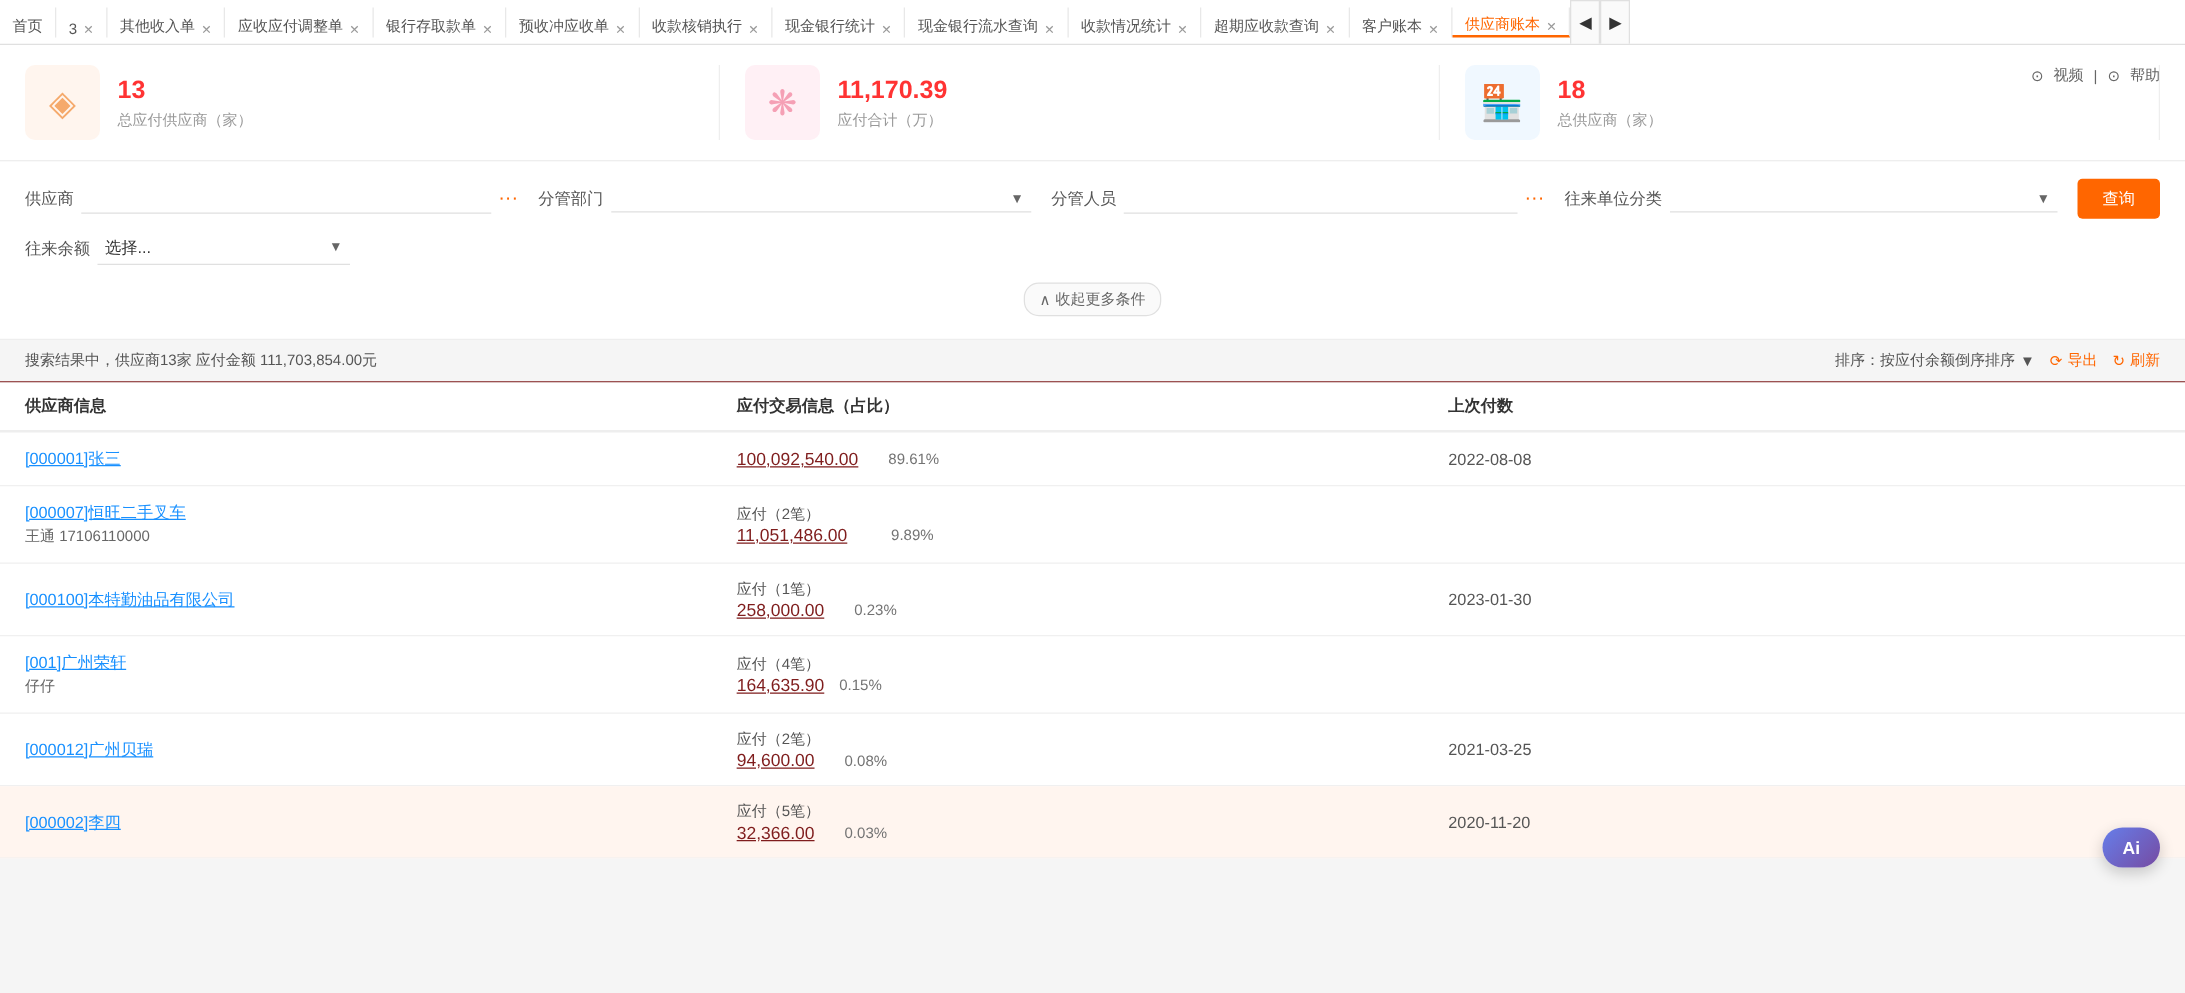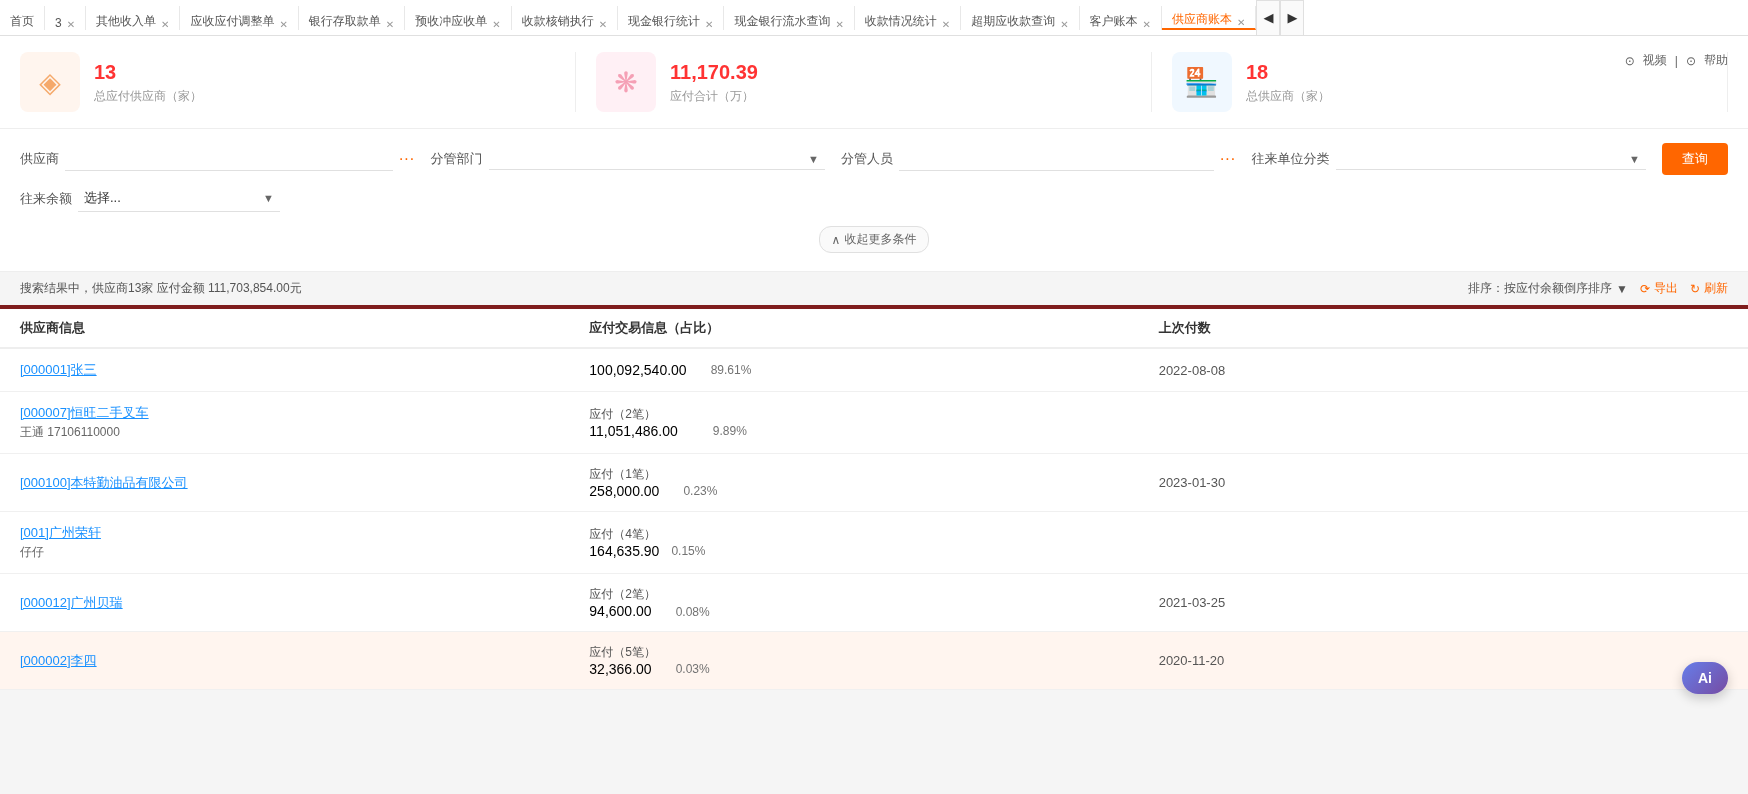--- a/index.html
+++ b/index.html
@@ -68,21 +68,21 @@
     .collapse-btn {
       display: flex; align-items: center; justify-content: center; gap: 4px;
       font-size: 12px; color: #666; cursor: pointer; padding: 4px 12px;
       border: 1px solid #e0e0e0; border-radius: 12px; background: #fafafa;
       margin: 4px auto; width: fit-content;
     }
 
     
     .result-bar {
       display: flex; align-items: center; justify-content: space-between;
-      background: #f5f5f5; padding: 8px 20px; border-bottom: 4px solid #7f1d1d;
+      background: #f5f5f5; padding: 8px 20px; border-bottom: 1px solid #7f1d1d;
       font-size: 12px; color: #555;
     }
     .result-actions { display: flex; align-items: center; gap: 12px; }
     .sort-select { display: flex; align-items: center; gap: 4px; cursor: pointer; color: #555; }
     .action-btn { display: flex; align-items: center; gap: 4px; cursor: pointer; color: #ff6600; }
 
     
     .table-section { background: #fff; }
     .table-header {
       display: grid; grid-template-columns: 1fr 1fr 1fr;
@@ -90,21 +90,21 @@
       font-weight: bold; font-size: 13px; color: #333;
     }
     .table-row {
       display: grid; grid-template-columns: 1fr 1fr 1fr;
       padding: 12px 20px; border-bottom: 1px solid #f0f0f0;
       font-size: 13px; align-items: center;
     }
     .table-row.highlighted { background: #fff5ef; }
     .supplier-link { color: #1890ff; text-decoration: underline; cursor: pointer; font-size: 13px; }
     .supplier-sub { color: #666; font-size: 12px; margin-top: 2px; }
-    .amount-value { color: #000000; font-size: 14px; cursor: pointer; }
+    .amount-value { color: #7f1d1d; font-size: 14px; text-decoration: underline; cursor: pointer; }
     .amount-label { font-size: 12px; color: #555; }
     .percentage { color: #737373; font-size: 12px; margin-left: 12px; }
     .date-value { color: #555; font-size: 13px; }
 
     
     .table-scroll { max-height: 500px; overflow-y: auto; }
     .table-scroll::-webkit-scrollbar { width: 6px; }
     .table-scroll::-webkit-scrollbar-track { background: #f1f1f1; }
     .table-scroll::-webkit-scrollbar-thumb { background: #ccc; border-radius: 3px; }
 

